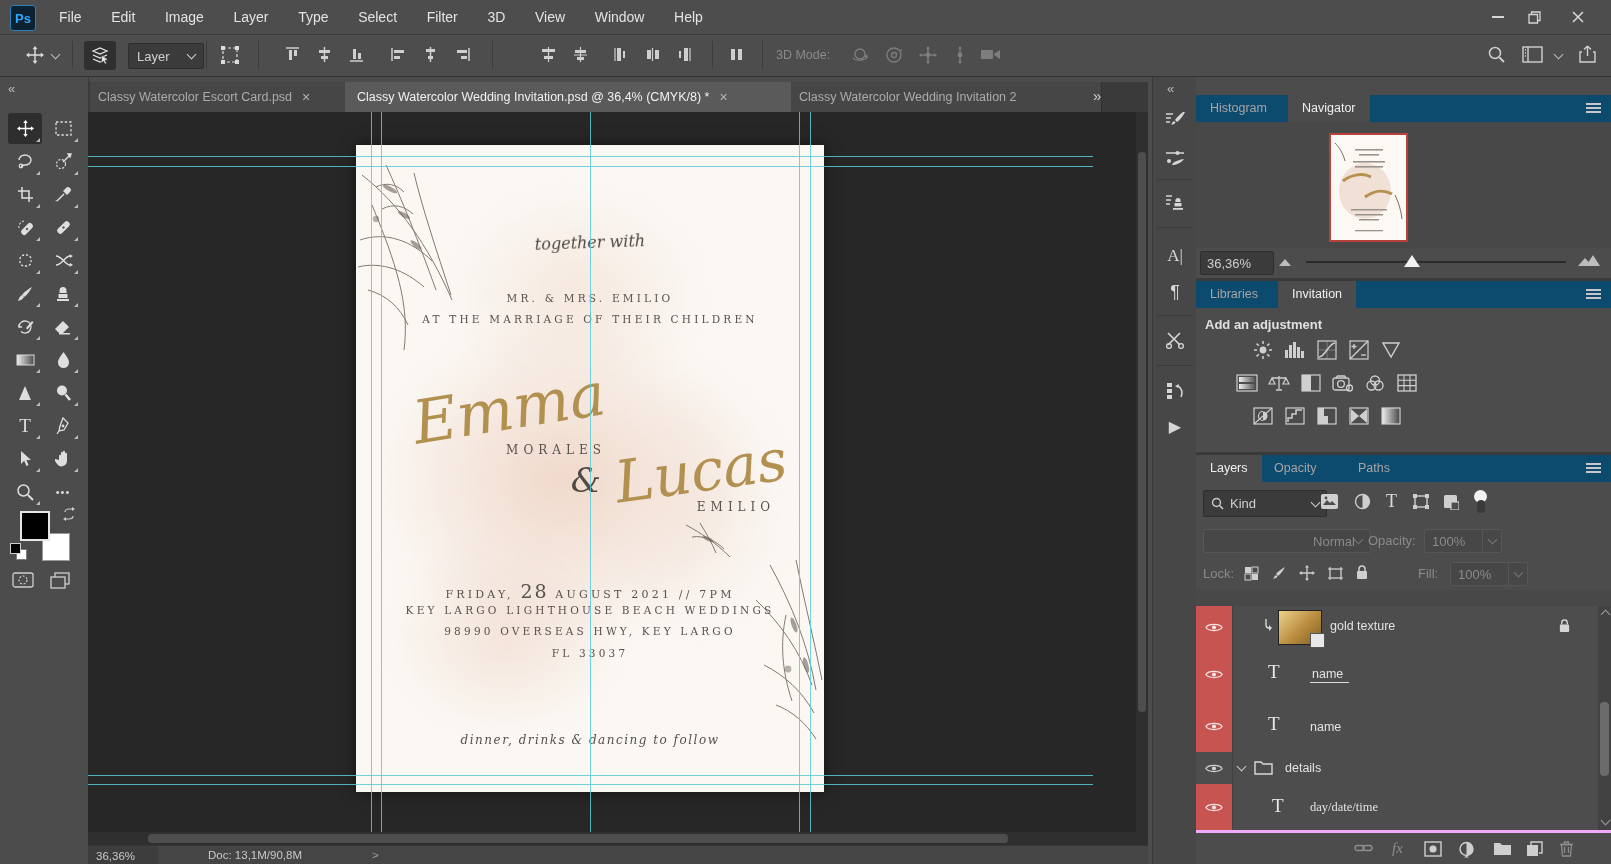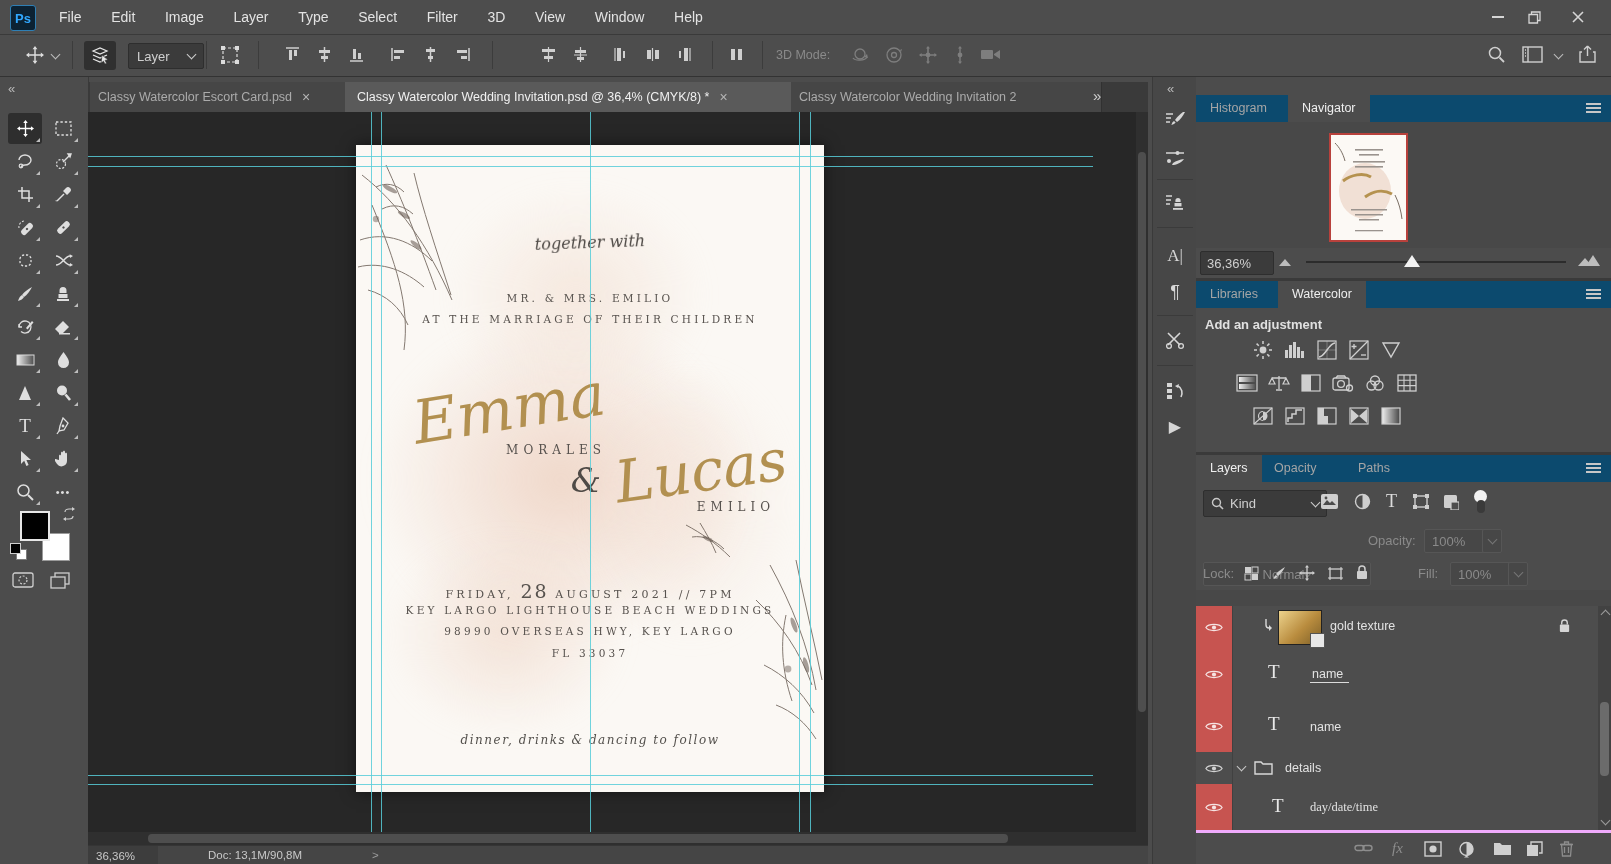--- a/index.html
+++ b/index.html
@@ -682,21 +682,21 @@
         </svg>
       <svg class="abs" style="left:382px;top:6px;" width="22" height="13" viewBox="0 0 22 13">
           <path d="M0 12L7 4l7 8z" fill="#bdbdbd"></path>
           <path d="M8 12l7-11 7 11z" fill="#bdbdbd"></path>
         </svg>
     </div>
     <div class="abs" style="left:0;top:201px;width:415px;height:3px;background:#3a3a3a;"></div>
 
     <div class="ptabstrip" style="top:204px;height:27px;">
       <span class="ptab" style="left:0;">Libraries</span>
-      <span class="ptab active" style="left:82px;">Watercolor</span>
+      <span class="ptab active" style="left:82px;">Invitation</span>
       <span class="burger" style="position:absolute;right:10px;top:8px;"></span>
     </div>
     <div class="abs" style="left:9px;top:240px;font-weight:bold;color:#e0e0e0;">Add an adjustment</div>
     <div class="abs" style="left:56px;top:263px;display:flex;gap:10px;">
       <div class="adjico ico">
           <svg width="20" height="20" viewBox="0 0 20 20">
             <circle cx="10" cy="10" r="3.4" fill="currentColor"></circle>
             <path d="M10 1v3M10 16v3M1 10h3M16 10h3M3.6 3.6l2.2 2.2M14.2 14.2l2.2 2.2M16.4 3.6l-2.2 2.2M5.8 14.2l-2.2 2.2" stroke="currentColor" stroke-width="1.5"></path>
           </svg>
         </div>
@@ -862,21 +862,21 @@
             <rect x="9" y="9" width="8" height="8" fill="#4c4c4c" stroke="currentColor" stroke-width="1.2"></rect>
           </svg>
         </div>
       <div class="abs" style="left:278px;top:8px;width:13px;height:24px;">
         <span style="position:absolute;left:0;top:0;width:13px;height:13px;border-radius:50%;background:#f2f2f2;"></span>
         <span style="position:absolute;left:2.5px;top:10px;width:8px;height:13px;border-radius:4px;background:#3a3a3a;"></span>
       </div>
     </div>
 
     <div class="abs" style="left:0;top:447px;width:415px;height:34px;">
-      <div class="abs disabled-box" style="left:7px;top:5px;width:150px;height:22px;padding:0 8px;justify-content:center;margin-top:33px;">
+      <div class="abs disabled-box" style="left:7px;top:5px;width:150px;height:22px;padding:0 8px;justify-content:flex-end;">
         <span>Normal</span>
           <span class="chv" style="margin-top:-3px;color:#767676;"></span>
       </div>
       <span class="abs dim" style="left:172px;top:9px;">Opacity:</span>
       <div class="abs disabled-box" style="left:228px;top:5px;width:56px;height:22px;padding:0 7px;">
           <span>100%</span>
         </div>
       <div class="abs disabled-box" style="left:286px;top:5px;width:18px;height:22px;justify-content:center;">
           <span class="chv" style="margin-top:-3px;color:#767676;"></span>
         </div>

